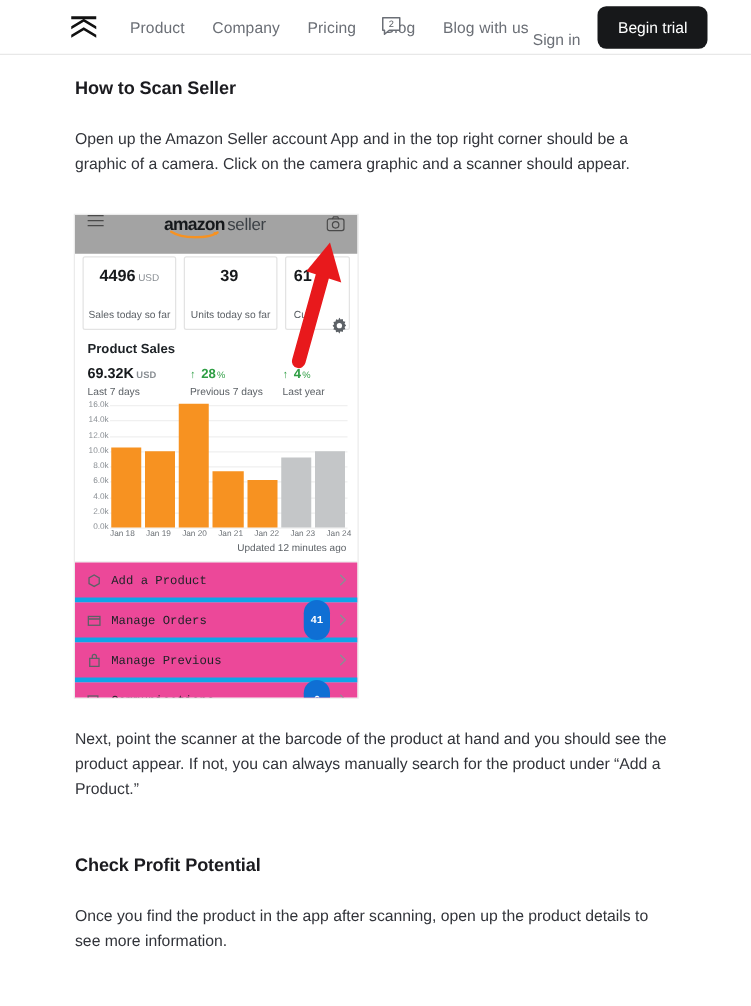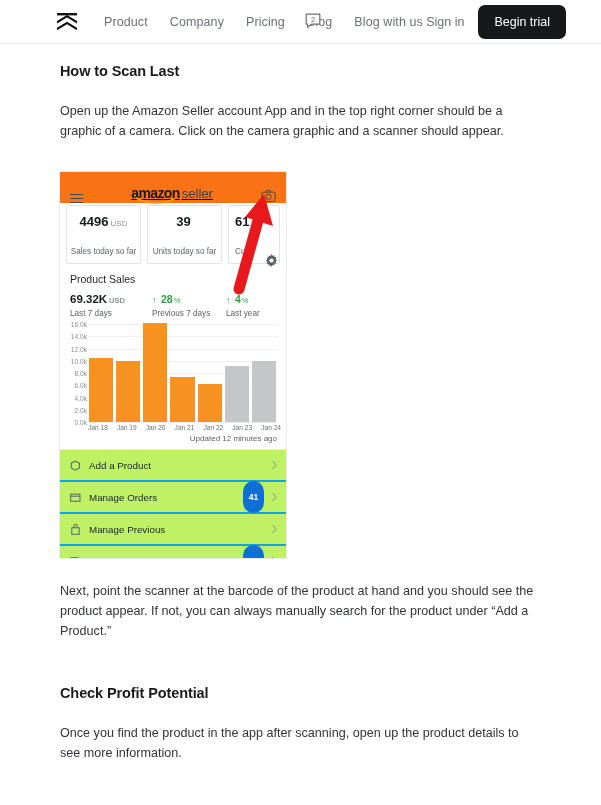--- a/index.html
+++ b/index.html
@@ -41,21 +41,21 @@
   .chat-widget {
     position: absolute;
     left: 304px; top: 12px;
     width: 18px; height: 18px;
     display: flex; align-items: center; justify-content: center;
   }
   .chat-widget svg { display:block; }
   .nav-right {
     margin-left: auto;
     display: flex;
-    align-items: center;
+    align-items: flex-end;
     gap: 14px;
     margin-right: 35px;
   }
   .signin {
     font-size: 12.5px;
     color: #6b6f76;
     text-decoration: none;
     white-space: nowrap;
   }
   .begin-trial {
@@ -95,24 +95,23 @@
     width: 228px;
     height: 388px;
     background: #ffffff;
     overflow: hidden;
     border: 1px solid #ebebeb;
     font-family: "Liberation Sans", sans-serif;
   }
   .ps-header {
     height: 31px;
     display: flex;
-    align-items: flex-end;
+    align-items: flex-start;
     padding: 0 10px;
-    background: #f97316;
-    text-decoration: underline;
+    background: #a3a3a3;
   }
   .ps-hamburger { width: 13px; display:flex; flex-direction:column; gap:2.5px; }
   .ps-hamburger i { display:block; height:1.4px; background:#4a4a4a; border-radius:1px;}
   .ps-brand {
     flex: 1;
     text-align: center;
     position: relative;
     top: -1px;
   }
   .ps-brand .am {
@@ -144,21 +143,21 @@
     background: #fff;
     white-space: nowrap;
     overflow: hidden;
   }
   .ps-stat.third { flex: 0 0 52px; text-align: left; padding-left: 6px; }
   .ps-stat .v { font-size: 13px; font-weight: bold; color: #16191c; }
   .ps-stat .u { font-size: 8px; color: #8a8f94; margin-left: 2px; }
   .ps-stat .l { font-size: 8.2px; color: #5c6166; margin-top: 17px; }
 
   .ps-card-title {
-    font-size: 10.5px; font-weight: normal; color: #1d2226;
+    font-size: 10.5px; font-weight: bold; color: #1d2226;
     padding: 9px 10px 0;
   }
   .ps-gear { position:absolute; right: 8px; top: 82px; width: 13px; height: 13px; }
   .ps-metrics { display: flex; padding: 4px 10px 0; gap: 0; }
   .ps-metric { white-space: nowrap; }
   .ps-metric.m1 { width: 82px; }
   .ps-metric.m2 { width: 74px; }
   .ps-metric .big { font-size: 11.5px; font-weight: bold; color: #16191c; }
   .ps-metric .unit { font-size: 7.5px; color: #8a8f94; margin-left: 2px; font-weight: bold;}
   .ps-metric .pct { font-size: 10.5px; font-weight: bold; color: #2f9e44; }
@@ -195,22 +194,23 @@
     font-size: 8px;
     color: #5c6166;
     padding: 3px 9px 6px 0;
   }
 
   .ps-list { border-top: 1px solid #ececec; }
   .ps-row {
     display: flex; align-items: center;
     height: 32px;
     padding: 0 8px 0 9px;
-    border-bottom: 2px solid #0ea5e9;
-    background: #bef264;
+    border-bottom: 4px solid #0ea5e9;
+    background: #ec4899;
+    font-family: Liberation Mono, monospace;
   }
   .ps-row .ricon { width: 13px; height: 13px; margin-right: 7px; flex: 0 0 auto; }
   .ps-row .rlabel { font-size: 9.8px; color: #1d2226; flex: 1; white-space: nowrap; }
   .ps-row .rbadge {
     background: #0f6fd4; color: #fff;
     font-size: 8.6px; font-weight: bold;
     border-radius: 999px;
     min-width: 21px; height: 13px;
     display: flex; align-items:center; justify-content:center;
     padding: 16px 5px;
@@ -249,21 +249,21 @@
   </div>
 
   <div class="nav-right">
     <a class="signin" href="#">Sign in</a>
     <button class="begin-trial">Begin trial</button>
   </div>
 </div>
 
 <div class="article">
 
-  <h2 class="section-heading">How to Scan Last</h2>
+  <h2 class="section-heading">How to Scan Seller</h2>
 
   <p class="body-text">Open up the Amazon Seller account App and in the top right corner should be a graphic of a camera. Click on the camera graphic and a scanner should appear.</p>
 
   <div class="phone-shot">
 
     <div class="ps-header">
       <div class="ps-hamburger">
           <i></i>
           <i></i>
           <i></i>

